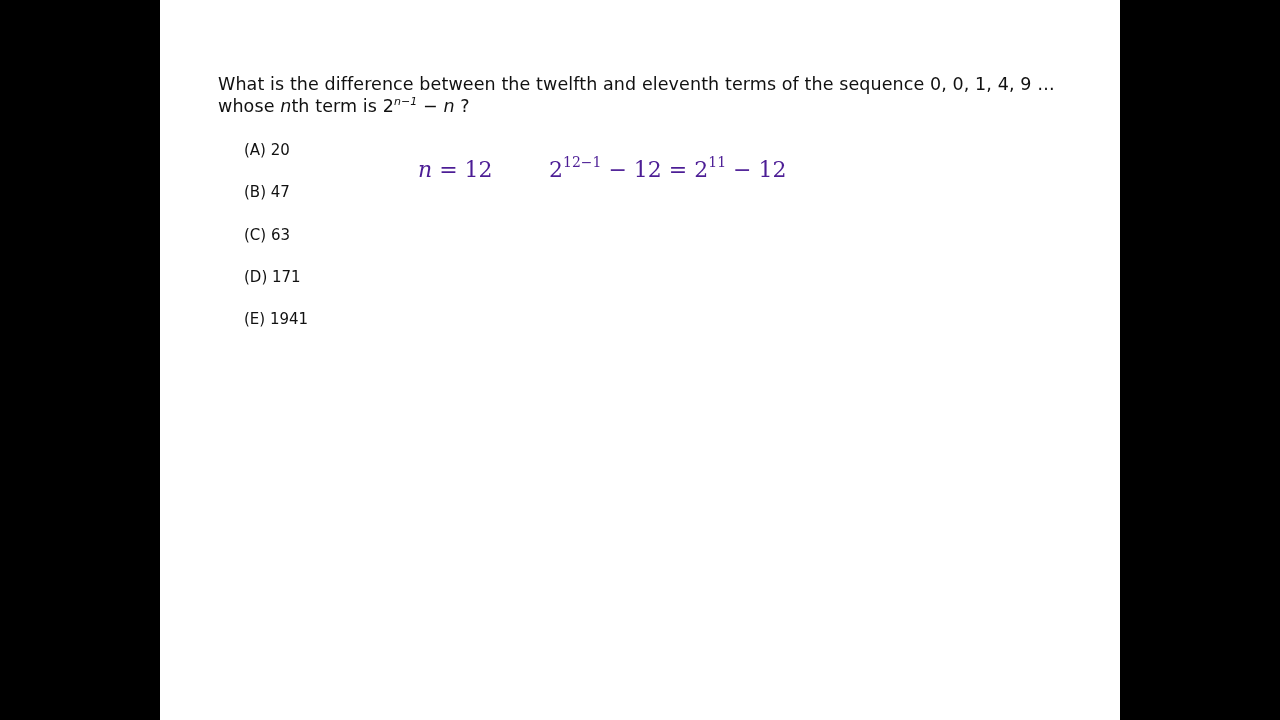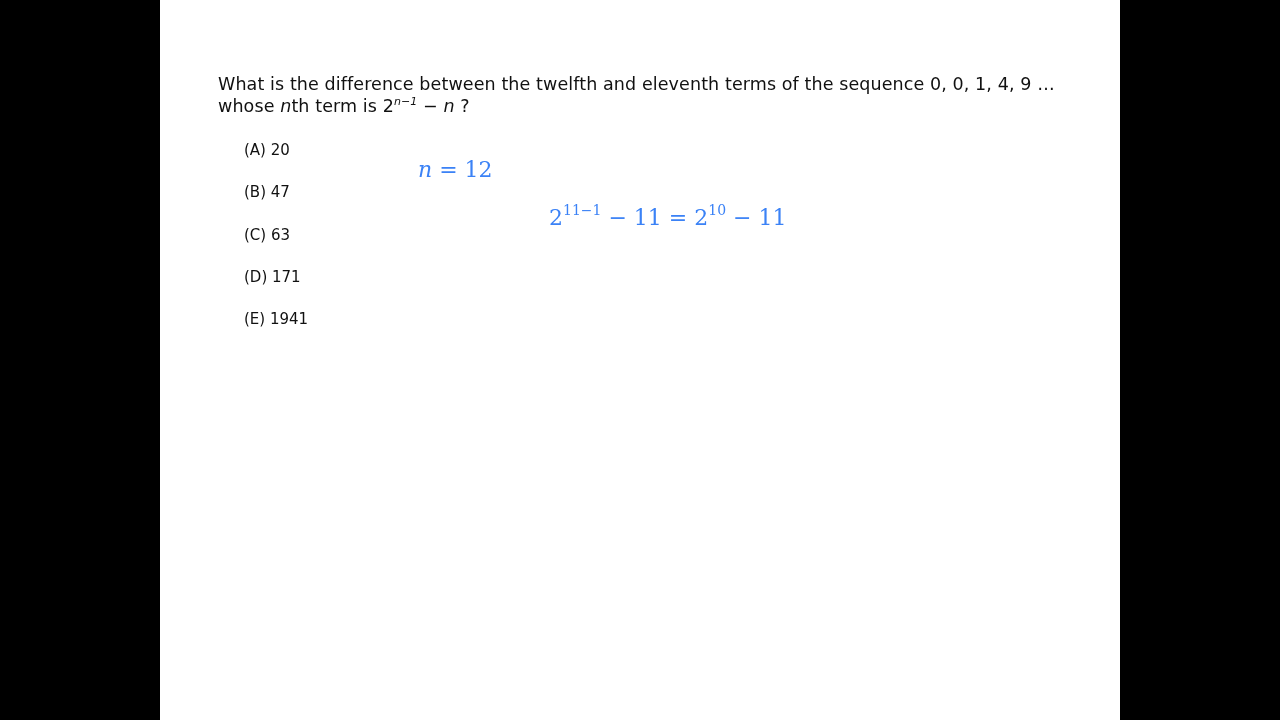--- a/index.html
+++ b/index.html
@@ -1,19 +1,19 @@
 <!DOCTYPE html>
 <html><head>
   <meta charset="utf-8">
   <style>
     html, body { margin:0; padding:0; }
     body { width:1280px; height:720px; background:#000; position:relative; overflow:hidden; }
     .page { position:absolute; left:160px; top:0; width:960px; height:720px; background:#fff; }
     .sans { font-family: "DejaVu Sans", sans-serif; color:#111;margin-top:20px; }
-    .serif { font-family: "DejaVu Serif", "Liberation Serif", serif; color:#3b82f6; }
+    .serif { font-family: "DejaVu Serif", "Liberation Serif", serif; color:#4c1d95; }
     .question { position:absolute; left:58px; top:53px; width:840px; font-size:17.5px; line-height:22px; letter-spacing:0.1px; }
     .question i { font-style:italic; }
     .question sup { font-size:11px; vertical-align:7px; line-height:0; }
     .choice { position:absolute; left:84px; font-size:15px; }
     .math { position:absolute; font-size:22px; white-space:nowrap; }
     .math sup { font-size:14px; vertical-align:10px; line-height:0; }
     .math i { font-style:italic; }
   </style>
 </head>
 <body>
@@ -23,17 +23,17 @@
   <div class="question sans"><span>What is the difference between the twelfth and eleventh terms of the sequence 0, 0, 1, 4, 9 … whose </span><i>n</i><span>th term is 2</span><sup><i>n−1</i></sup><span> − </span><i>n</i><span> ?</span></div>
 
   <div class="choice sans" style="top:121px">(A) 20</div>
   <div class="choice sans" style="top:163px">(B) 47</div>
   <div class="choice sans" style="top:206px">(C) 63</div>
   <div class="choice sans" style="top:248px">(D) 171</div>
   <div class="choice sans" style="top:290px">(E) 1941</div>
 
   <div class="math serif" style="left:258px; top:157px;"><i>n</i><span> = 12</span></div>
 
+  <div class="math serif" style="left:389px; top:157px;"><span>2</span><sup>12−1</sup><span> − 12 = 2</span><sup>11</sup><span> − 12</span></div>
 
-  <div class="math serif" style="left:389px; top:205px;"><span>2</span><sup>11−1</sup><span> − 11 = 2</span><sup>10</sup><span> − 11</span></div>
 
 
 </div>
 
 </body></html>

